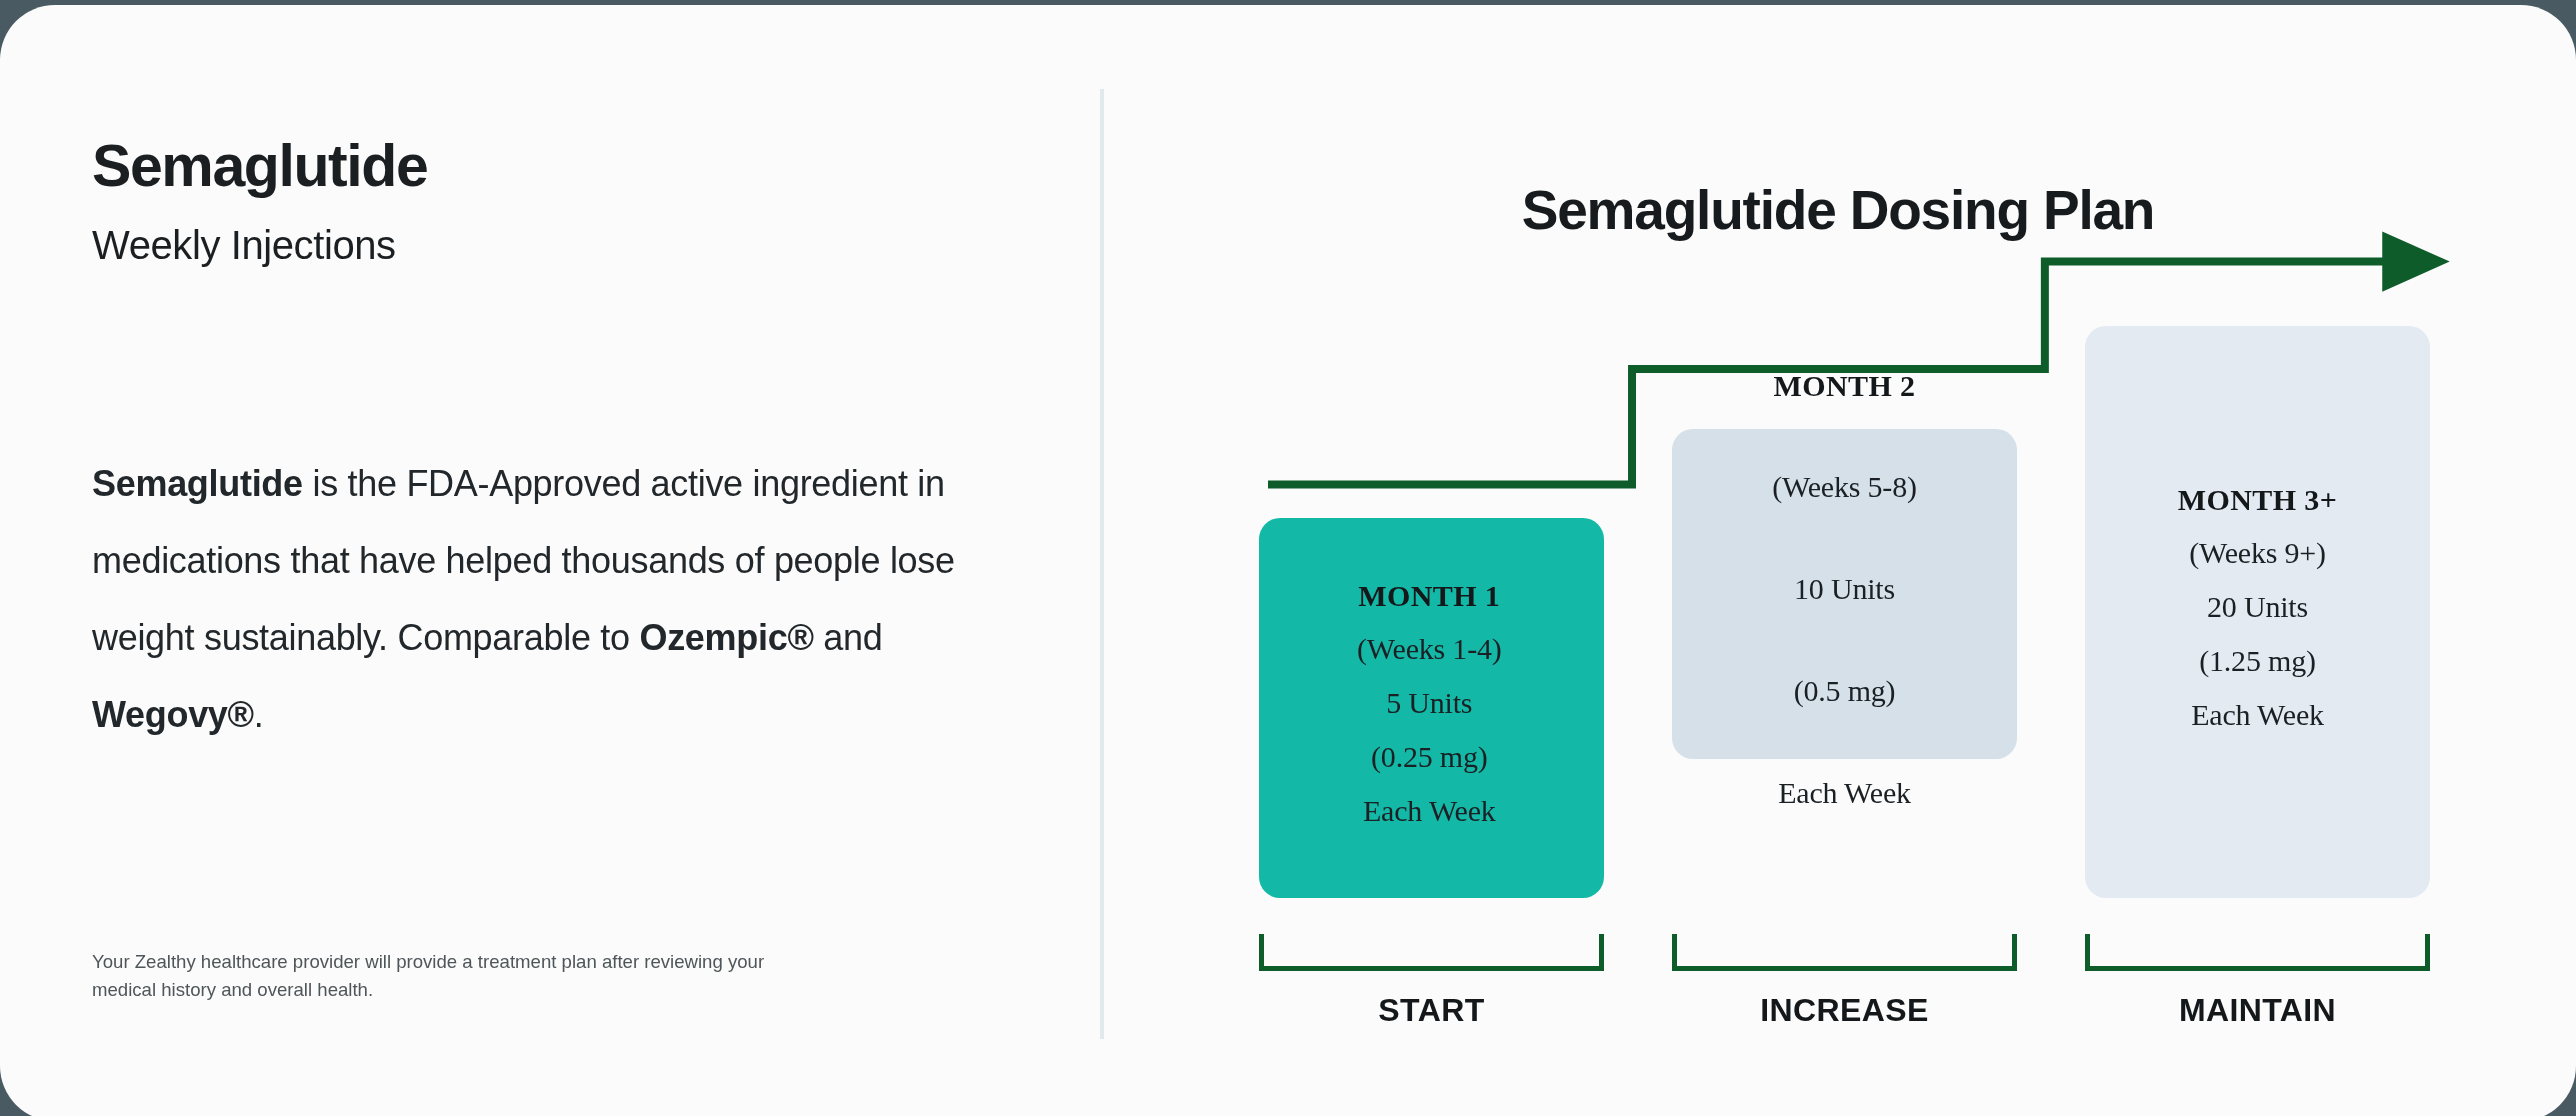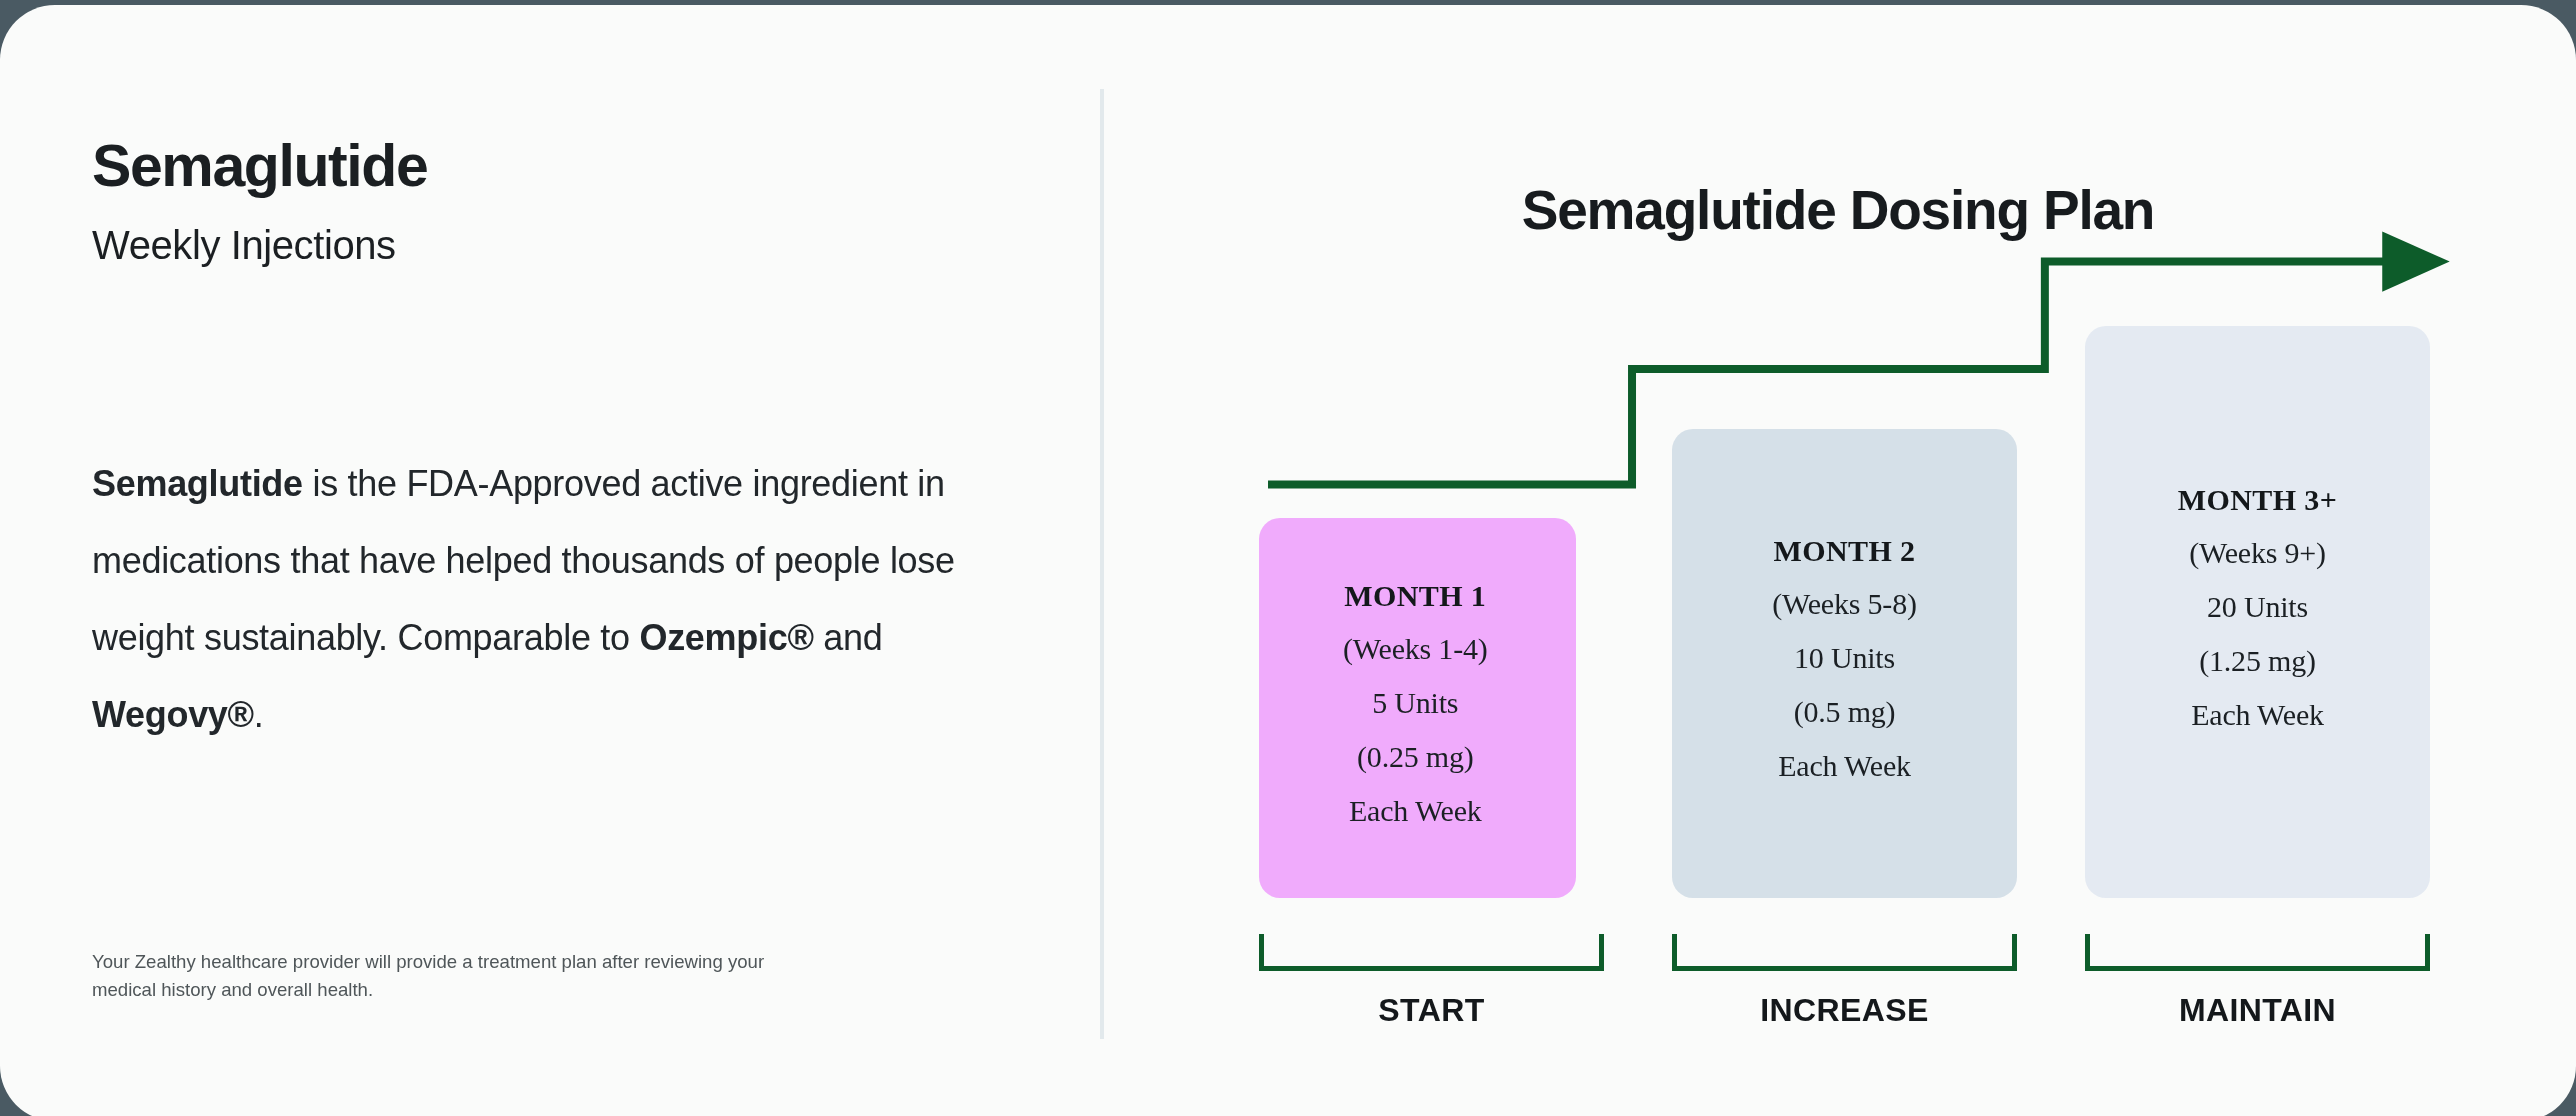--- a/index.html
+++ b/index.html
@@ -142,28 +142,29 @@
     font-size: 30px;
     font-weight: 400;
     color: #1b2024;
     line-height: 54px;
     letter-spacing: -0.2px;
     text-align: center;
   }
 
   #card-0 {
     left: 159px;  top: 513px;
-    width: 317px; height: 380px;
-    background: #f0abfc;
+    width: 345px; height: 380px;
+    background: #14b8a6;
     padding-left: 8px;
   }
   #card-1 {
     left: 572px;  top: 424px;
-    width: 345px; height: 469px;
+    width: 345px; height: 330px;
     background: #d5e0e8;
+    gap: 48px;
   }
   #card-2 {
     left: 985px; top: 321px;
     width: 345px; height: 572px;
     background: #e4eaf2;
   }
 
   
   .bracket {
     position: absolute;

